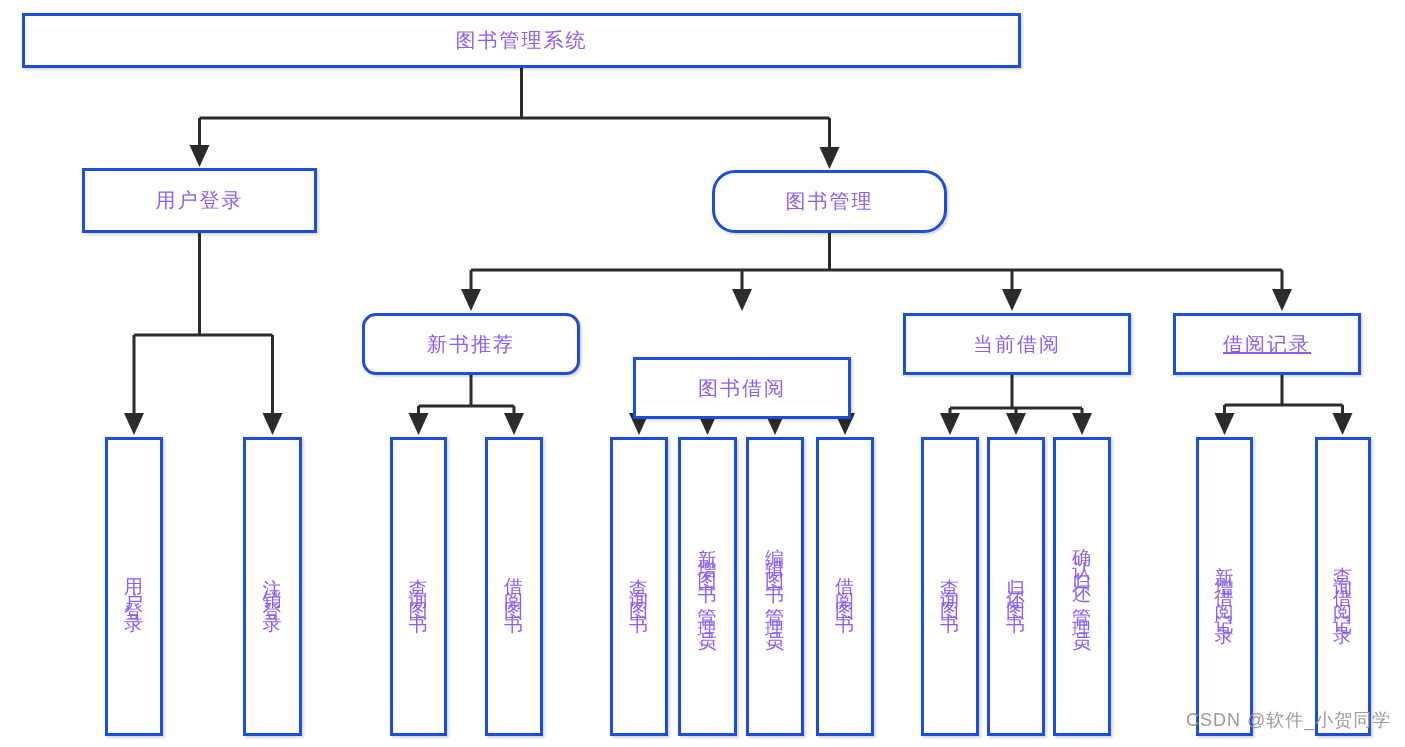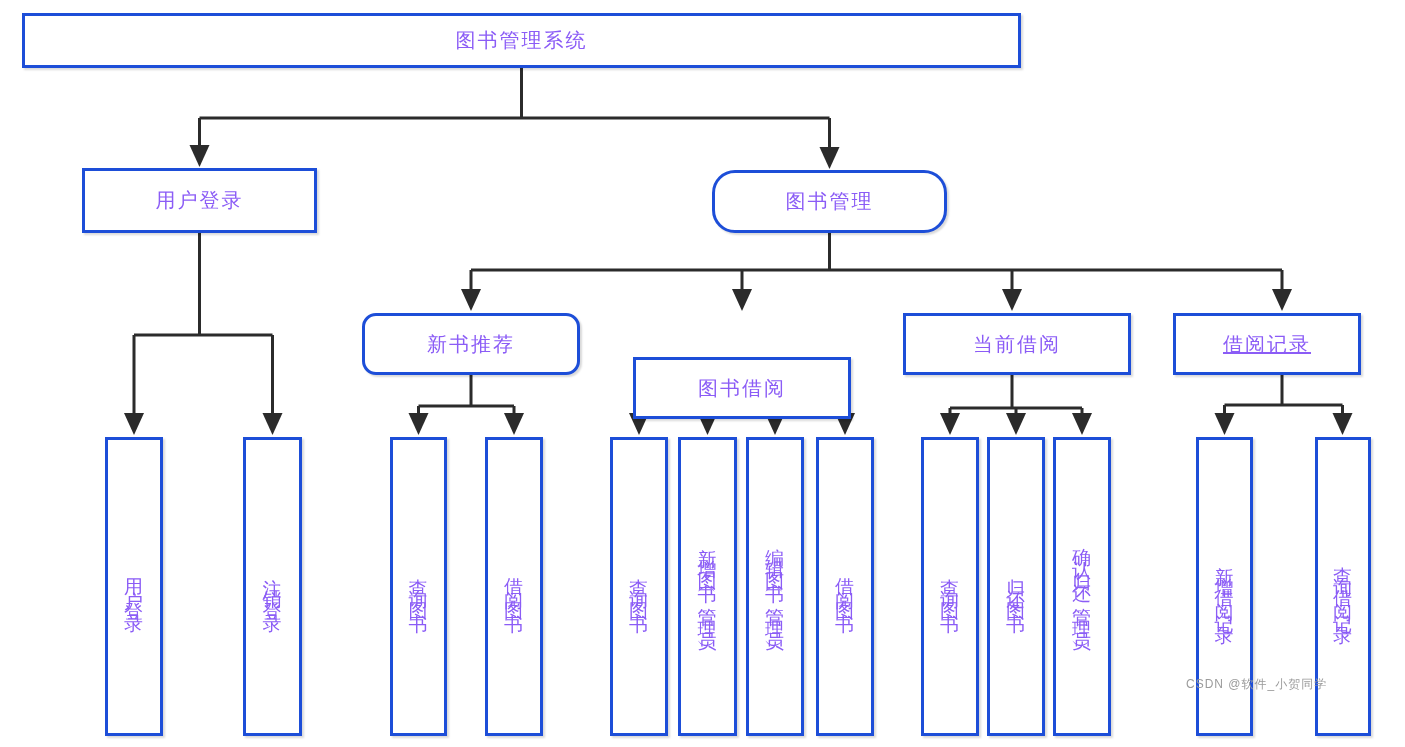--- a/index.html
+++ b/index.html
@@ -27,22 +27,22 @@
   .node.h { font-size: 20px; letter-spacing: 2px; }
   .node.v {
     font-size: 19px;
     writing-mode: vertical-rl;
     text-orientation: mixed;
     letter-spacing: 12px;
     line-height: 1;
   }
   .watermark {
     position: absolute;
-    left: 1186px; top: 676px;
-    font-size: 12px;
+    left: 1186px; top: 708px;
+    font-size: 18px;
     color: #9b9b9b;
     letter-spacing: 1px;
     white-space: nowrap;
     z-index: 5;
   }
 </style>
 </head>
 <body>
 
 <div class="stage">

